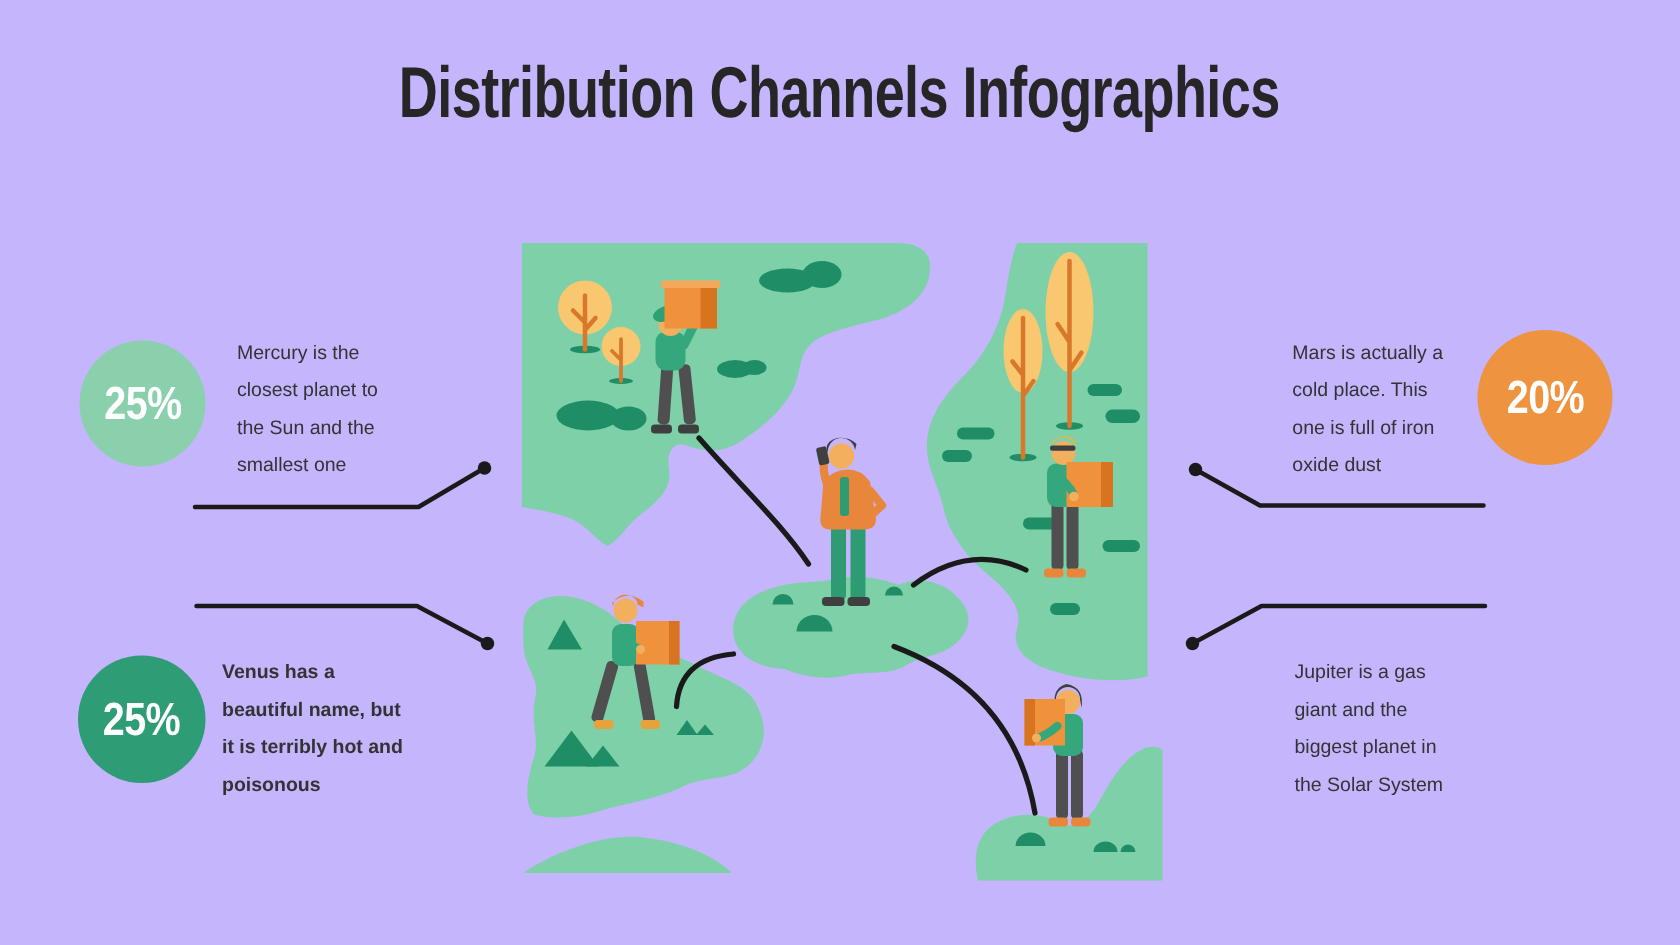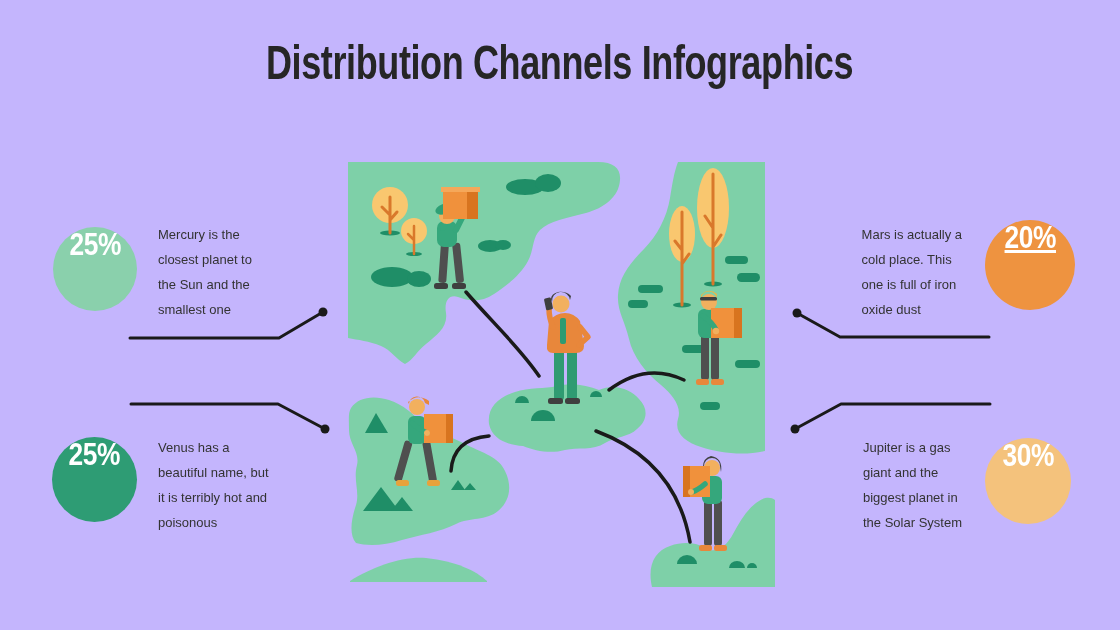--- a/index.html
+++ b/index.html
@@ -3,32 +3,32 @@
 <meta charset="utf-8">
 <style>
   html,body{margin:0;padding:0;background:#fff;}
   .stage{position:relative;width:1120px;height:630px;background:#c4b5fd;overflow:hidden;
          font-family:"Liberation Sans",sans-serif;}
   .title{position:absolute;top:38px;left:0;width:1120px;text-align:center;
          font-size:48px;font-weight:700;color:#262626;line-height:1.05;}
   .title .squeeze{display:inline-block;transform:scaleX(.75);transform-origin:50% 50%;
          letter-spacing:-.5px;white-space:nowrap;}
   .map-svg{position:absolute;left:0;top:0;}
-  .pct-circle{position:absolute;border-radius:50%;display:flex;
+  .pct-circle{position:absolute;border-radius:50%;display:flex;align-items:center;
          justify-content:center;color:#fff;font-weight:700;}
   .pct-circle .squeeze{display:inline-block;transform:scaleX(.85);transform-origin:50% 50%;
          font-size:31px;letter-spacing:-.5px;}
   .c-mercury{left:53px;top:227px;width:84px;height:84px;}
   .c-venus{left:52px;top:437px;width:85px;height:85px;}
-  .c-mars{left:985px;top:220px;width:90px;height:90px;text-decoration:underline;}
+  .c-mars{left:985px;top:220px;width:90px;height:90px;}
   .c-jupiter{left:985px;top:438px;width:86px;height:86px;}
   .note{position:absolute;font-size:13px;line-height:25px;color:#333;
         white-space:pre-line;}
   .n-mercury{left:158px;top:222px;text-align:left;}
-  .n-venus{left:158px;top:435px;text-align:left;}
+  .n-venus{left:148px;top:435px;text-align:left;font-weight:bold;}
   .n-mars{right:158px;top:222px;text-align:left;}
   .n-jupiter{right:158px;top:435px;}
 </style>
 </head>
 <body>
 
 <div class="stage">
 
   <svg class="map-svg" width="1120" height="630" viewBox="0 0 1120 630">
 
@@ -223,21 +223,18 @@
 poisonous</div>
 
   <div class="pct-circle c-mars" style="background: rgb(238, 147, 64);">
     <span class="squeeze">20%</span>
   </div>
   <div class="note n-mars" style="color: rgb(51, 51, 51);">Mars is actually a
 cold place. This
 one is full of iron
 oxide dust</div>
 
-  <div class="pct-circle c-jupiter" style="background: rgb(244, 194, 124);">
-    <span class="squeeze">30%</span>
-  </div>
   <div class="note n-jupiter" style="color: rgb(51, 51, 51);">Jupiter is  a gas
 giant and the
 biggest planet in
 the Solar System</div>
 
 </div>
 
 </body></html>

